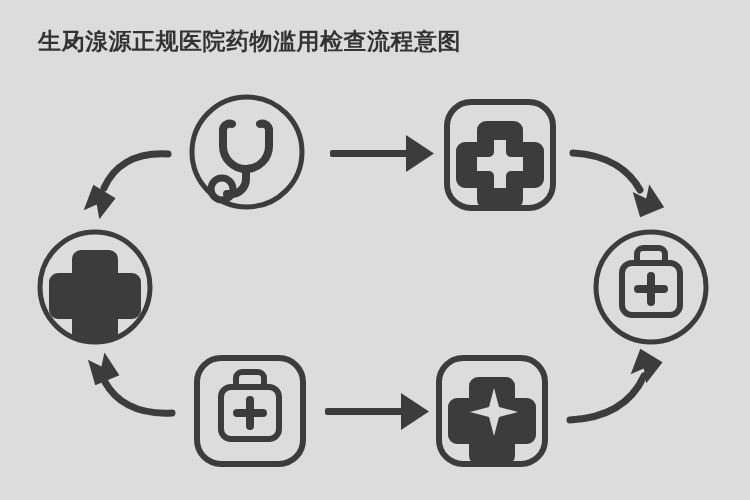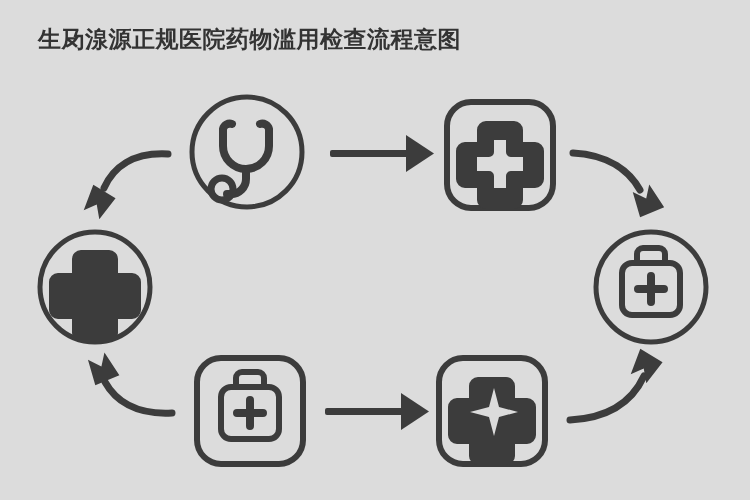--- a/index.html
+++ b/index.html
@@ -13,21 +13,20 @@
     background: #dcdcdc;
     font-family: "Liberation Sans", "DejaVu Sans", sans-serif;
     overflow: hidden;
     position: relative;
   }
   #stage {
     position: relative;
     width: 750px;
     height: 500px;
     background: #dcdcdc;
-    font-family: Liberation Mono, monospace;
   }
   #diagram-title {
     position: absolute;
     left: 38px;
     top: 28px;
     font-size: 23px;
     font-weight: bold;
     letter-spacing: 0.5px;
     color: #333333;
     line-height: 1.2;

